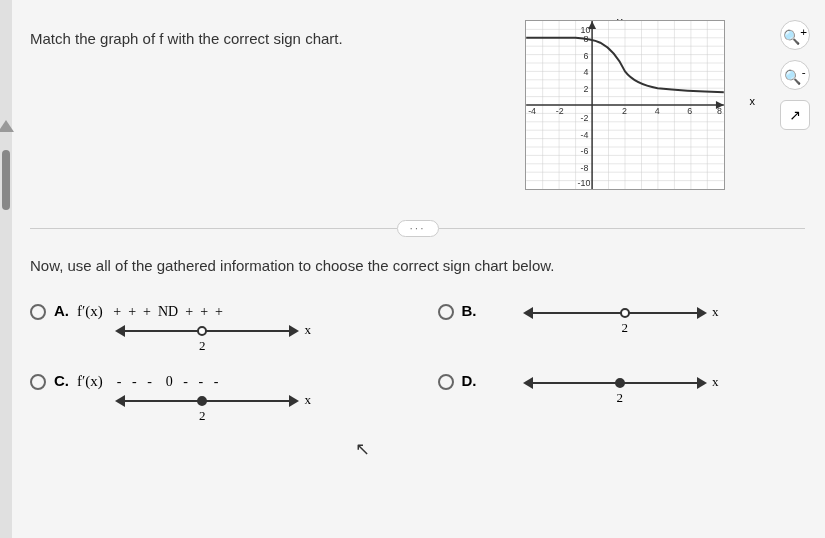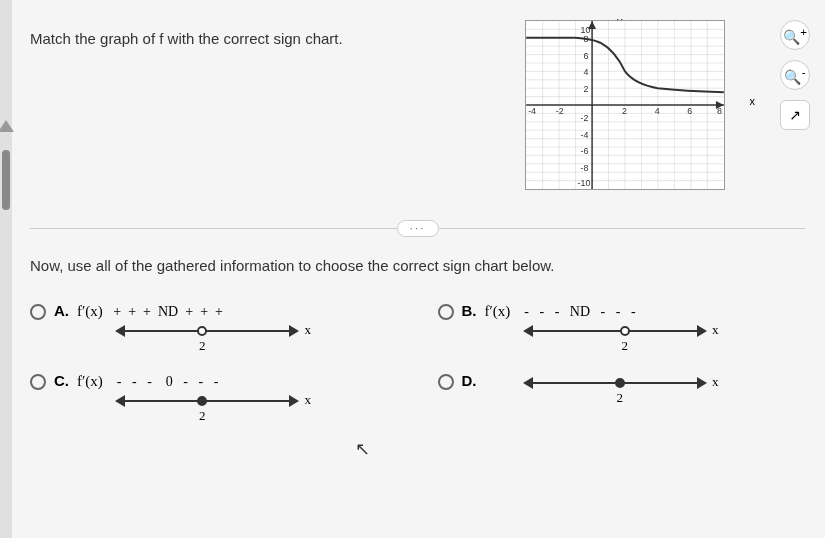--- a/index.html
+++ b/index.html
@@ -158,24 +158,20 @@
           </div>
         </div>
       </div>
     </div>
 
     <div class="option">
       <div class="radio"></div>
       <div class="option-content">
         <span class="option-label">B.</span>
         <div class="sign-chart-wrap">
-          <span class="sign-row">
-            <span class="fprime">f′(x)</span>
-            &nbsp;&nbsp;&nbsp;<span>-</span>&nbsp;&nbsp;&nbsp;<span>-</span>&nbsp;&nbsp;&nbsp;<span>-</span>&nbsp;&nbsp;&nbsp;<span>ND</span>&nbsp;&nbsp;&nbsp;<span>-</span>&nbsp;&nbsp;&nbsp;<span>-</span>&nbsp;&nbsp;&nbsp;<span>-</span>
-          </span>
           <div class="number-line" style="margin-left:40px;">
             <div class="line"></div>
               <div class="arrow-l"></div>
               <div class="arrow-r"></div>
             <div class="point" style="left:95px;"></div>
             <div class="point-label" style="left:97px;">2</div>
             <div class="x-lbl">x</div>
           </div>
         </div>
       </div>

